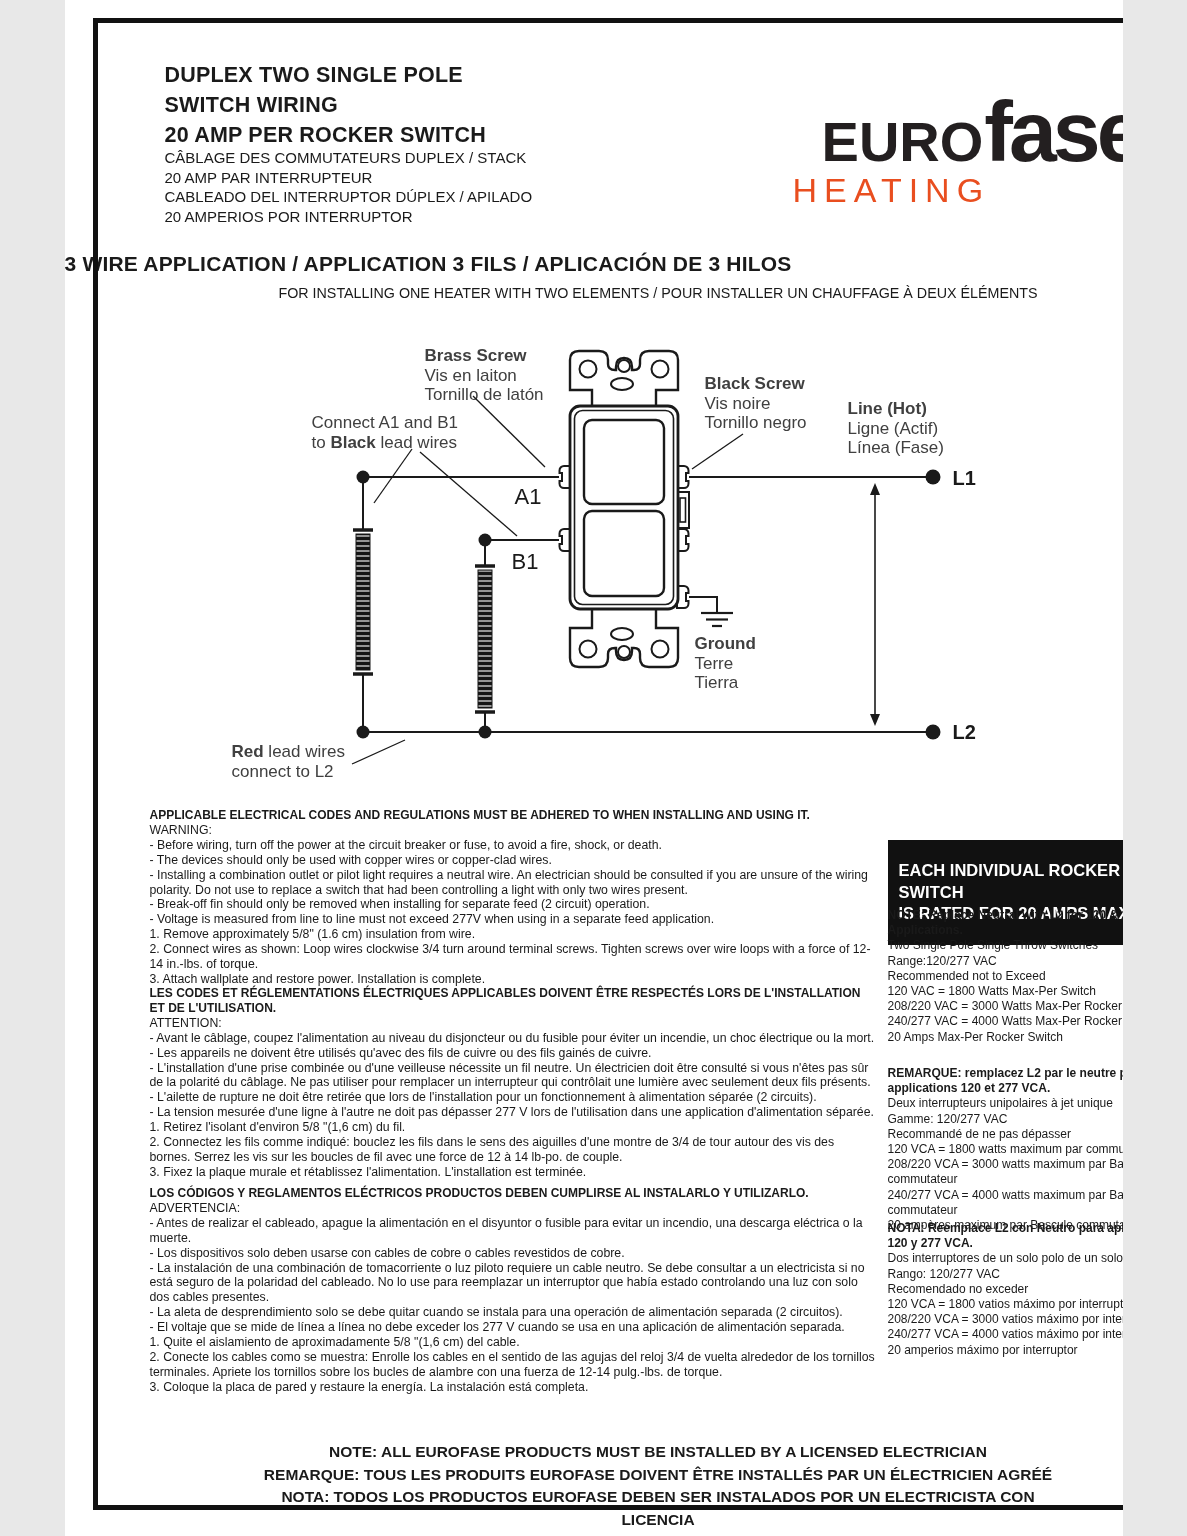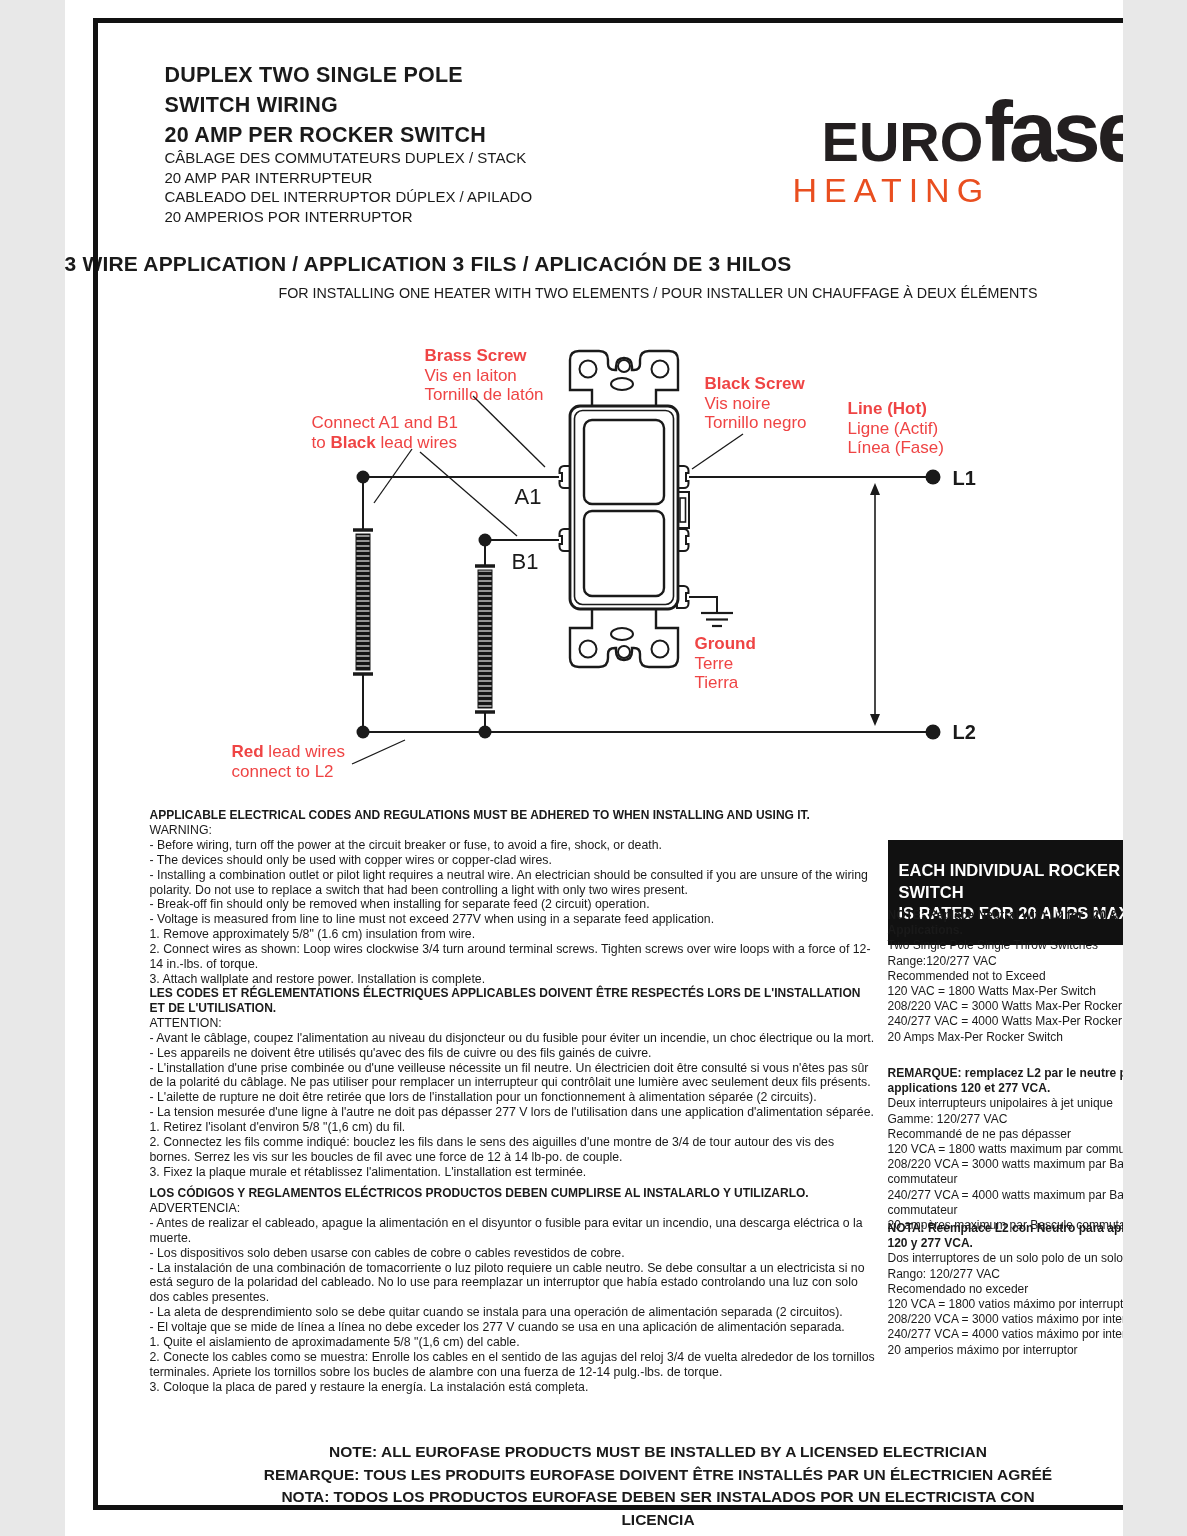--- a/index.html
+++ b/index.html
@@ -13,21 +13,21 @@
   
   .logo{left:728px;top:82px;width:348px;}
   .logo-row{display:flex;align-items:baseline;justify-content:flex-end;}
   .logo-euro{font-weight:bold;font-size:56px;letter-spacing:0px;color:#231f20;}
   .logo-fase{font-weight:bold;font-size:86px;letter-spacing:-4px;color:#231f20;margin-left:1px;}
   .logo-heating{text-align:left;font-weight:normal;font-size:34px;letter-spacing:7px;margin-top:-10px;}
   
   .sec-title{left:0;top:252px;width:1187px;font-weight:bold;font-size:21px;letter-spacing:.2px;}
   .sec-sub{left:0;top:284px;width:1187px;text-align:center;font-size:14.3px;line-height:19px;}
   
-  .dlabel{font-size:17px;line-height:19.5px;color:#ef4444;}
+  .dlabel{font-size:17px;line-height:19.5px;color:#404040;}
   .dlabel .b{font-weight:bold;}
   .term{font-size:22px;}
   .lterm{font-size:20px;font-weight:bold;}
   svg.diagram{position:absolute;left:0;top:0;z-index:1;}
   
   .col-left{left:85px;width:726px;font-size:12.3px;line-height:14.9px;}
   .chead{font-weight:bold;}
   .prewrap{white-space:pre-line;}
   .sidebar{left:823px;width:332px;font-size:12px;line-height:15.2px;}
   .ratebox{left:823px;top:840px;width:281px;background:#111;color:#fff;font-weight:bold;

